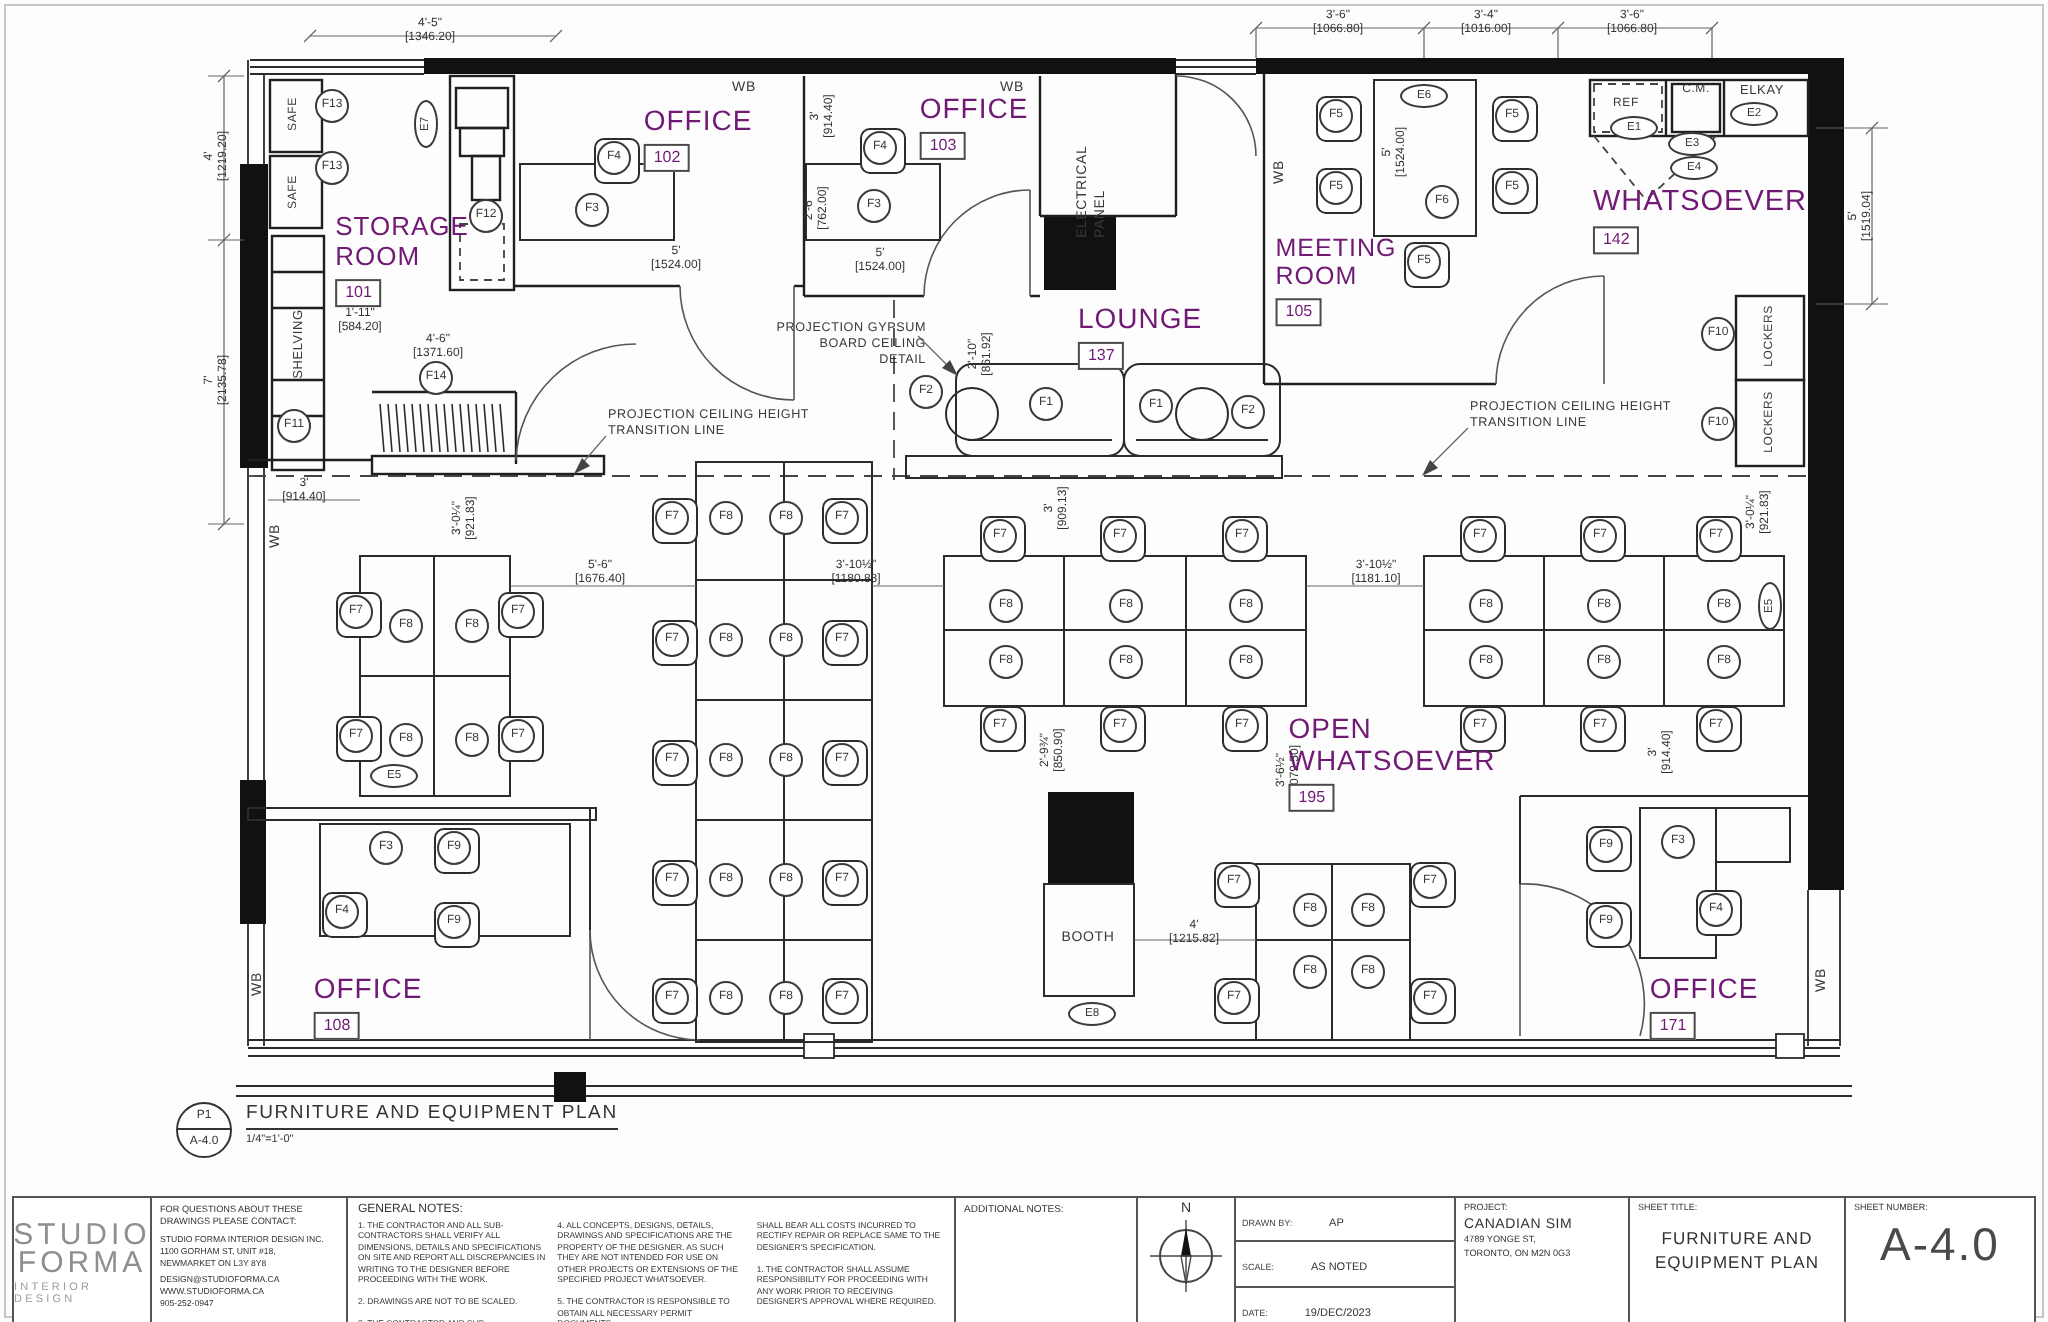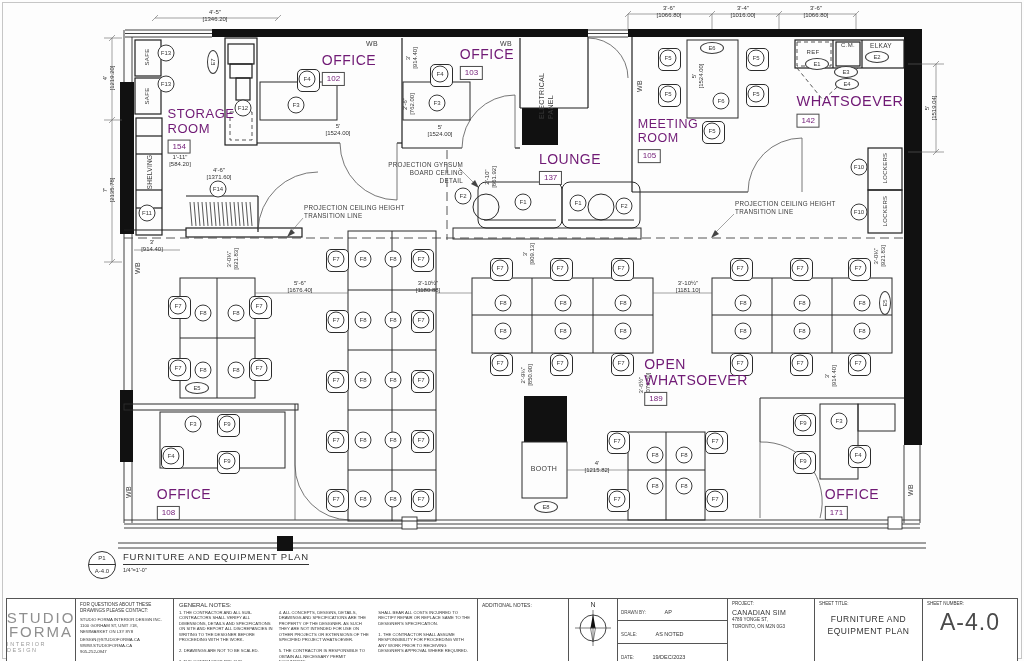--- a/index.html
+++ b/index.html
@@ -528,27 +528,27 @@
       <div>[1079.50]</div>
     </div>
     <div class="dim rot" style="left: 831px; top: 376px;">
       <div>3'</div>
       <div>[914.40]</div>
     </div>
     <div class="dim" style="left: 597px; top: 467px;">
       <div>4'</div>
       <div>[1215.82]</div>
     </div>
-    <div class="room" style="left: 201px; top: 130px; font-size: 13px;"><div>STORAGE</div><div>ROOM</div><div class="rnum">154</div></div>
+    <div class="room" style="left: 201px; top: 130px; font-size: 13px;"><div>STORAGE</div><div>ROOM</div><div class="rnum">101</div></div>
     <div class="room" style="left: 349px; top: 69px; font-size: 14px;"><div>OFFICE</div><div class="rnum">102</div></div>
     <div class="room" style="left: 487px; top: 63px; font-size: 14px;"><div>OFFICE</div><div class="rnum">103</div></div>
     <div class="room" style="left: 570px; top: 168px; font-size: 14px;"><div>LOUNGE</div><div class="rnum">137</div></div>
     <div class="room" style="left: 668px; top: 140px; font-size: 12.5px;"><div>MEETING</div><div>ROOM</div><div class="rnum">105</div></div>
     <div class="room" style="left: 850px; top: 110px; font-size: 14.5px;"><div>WHATSOEVER</div><div class="rnum">142</div></div>
-    <div class="room" style="left: 696px; top: 381px; font-size: 14px;"><div>OPEN</div><div>WHATSOEVER</div><div class="rnum">189</div></div>
+    <div class="room" style="left: 696px; top: 381px; font-size: 14px;"><div>OPEN</div><div>WHATSOEVER</div><div class="rnum">195</div></div>
     <div class="room" style="left: 184px; top: 503px; font-size: 14px;"><div>OFFICE</div><div class="rnum">108</div></div>
     <div class="room" style="left: 852px; top: 503px; font-size: 14px;"><div>OFFICE</div><div class="rnum">171</div></div>
   </div>
 
 <div class="caption">
   <div class="cap-circle">
     <div class="t">P1</div>
     <div class="b">A-4.0</div>
   </div>
   <div>

